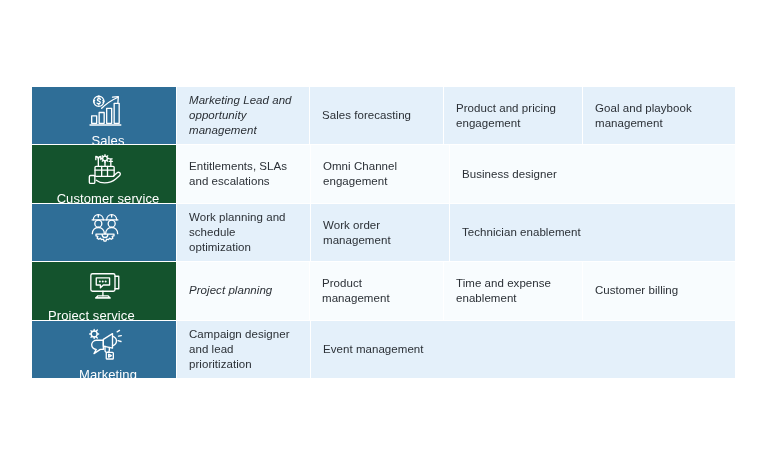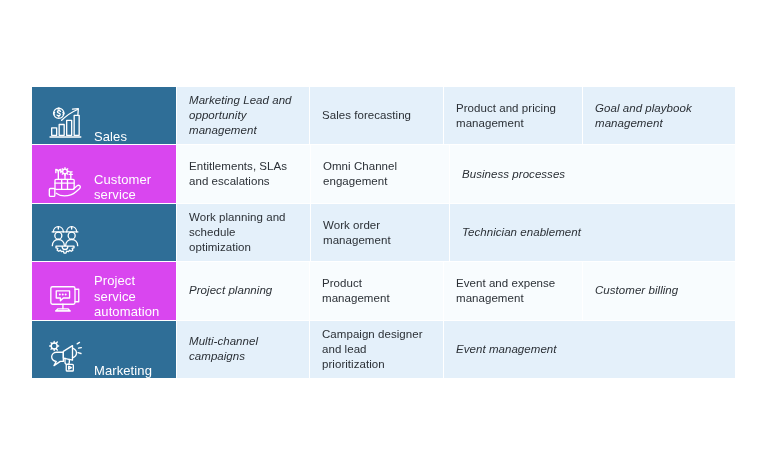--- a/index.html
+++ b/index.html
@@ -39,26 +39,26 @@
     flex: 1 1 0;
     min-height: 0;
   }
   .row + .row { margin-top: 1px; }
 
   
   .label-cell {
     flex: 0 0 144px;
     background: #2f6e97;
     display: flex;
-    flex-direction: row;
-    align-items: flex-end;
+    flex-direction: column;
+    align-items: center;
     box-sizing: border-box;
     padding: 0 8px 0 10px;
   }
-  .row.alt .label-cell { background: #d946ef; }
+  .row.alt .label-cell { background: #14532d; }
 
   .icon-wrap {
     flex: 0 0 46px;
     height: 44px;
     display: flex;
     align-items: center;
     justify-content: center;
   }
   .icon-wrap svg {
     width: 40px;
@@ -85,21 +85,21 @@
     line-height: 15px;
     letter-spacing: 0.05px;
     background: #e4f0fa;
     border-left: 1px solid #ffffff;
   }
   .row.alt .data-cell { background: #f8fcfe; }
 
   .c1 { flex: 0 0 133px; font-style: italic; }
   .c2 { flex: 0 0 134px; }
   .c3 { flex: 0 0 139px; }
-  .c4 { flex: 1 1 auto; font-style: italic; }
+  .c4 { flex: 1 1 auto; }
 
   .cell-text { display: block; }
 </style>
 </head>
 <body>
 
 <div id="canvas">
 
   <div id="matrix">
 
@@ -126,21 +126,21 @@
         </span>
         <span class="label-text">Sales</span>
       </div>
       <div class="data-cell c1">
           <span class="cell-text">Marketing Lead and opportunity management</span>
         </div>
       <div class="data-cell c2">
           <span class="cell-text">Sales forecasting</span>
         </div>
       <div class="data-cell c3">
-          <span class="cell-text">Product and pricing management</span>
+          <span class="cell-text">Product and pricing engagement</span>
         </div>
       <div class="data-cell c4">
           <span class="cell-text">Goal and playbook management</span>
         </div>
     </div>
 
     <div class="row alt">
       <div class="label-cell">
         <span class="icon-wrap">
           <svg viewBox="0 0 48 48" fill="none" stroke="#ffffff" stroke-width="1.6" stroke-linecap="round" stroke-linejoin="round">
@@ -162,21 +162,21 @@
         </span>
         <span class="label-text">Customer service</span>
       </div>
       <div class="data-cell c2">
           <span class="cell-text">Entitlements, SLAs and escalations</span>
         </div>
       <div class="data-cell c3">
           <span class="cell-text">Omni Channel engagement</span>
         </div>
       <div class="data-cell c4">
-          <span class="cell-text">Business processes</span>
+          <span class="cell-text">Business designer</span>
         </div>
     </div>
 
     <div class="row">
       <div class="label-cell">
         <span class="icon-wrap">
           <svg viewBox="0 0 48 48" fill="none" stroke="#ffffff" stroke-width="1.6" stroke-linecap="round" stroke-linejoin="round">
 
             <path d="M10 15.5 C10 11.8 12.7 9.2 16 9.2 C19.3 9.2 22 11.8 22 15.5"></path>
             <path d="M8.6 15.5 L23.4 15.5"></path>
@@ -223,21 +223,21 @@
         </span>
         <span class="label-text">Project service automation</span>
       </div>
       <div class="data-cell c1">
           <span class="cell-text">Project planning</span>
         </div>
       <div class="data-cell c2">
           <span class="cell-text">Product management</span>
         </div>
       <div class="data-cell c3">
-          <span class="cell-text">Event and expense management</span>
+          <span class="cell-text">Time and expense enablement</span>
         </div>
       <div class="data-cell c4">
           <span class="cell-text">Customer billing</span>
         </div>
     </div>
 
     <div class="row">
       <div class="label-cell">
         <span class="icon-wrap">
           <svg viewBox="0 0 48 48" fill="none" stroke="#ffffff" stroke-width="1.6" stroke-linecap="round" stroke-linejoin="round">
@@ -253,23 +253,20 @@
 
             <path d="M22 19.5 L13.5 19.5 C10.5 19.5 8 22 8 25 C8 28 10.5 30.5 13.5 30.5
                      L10.8 35.5 L18.4 30.5 L22 30.5 Z"></path>
 
             <rect x="25.5" y="34" width="8.5" height="8" rx="1"></rect>
             <path d="M28.4 36.2 L31.6 38 L28.4 39.8 Z"></path>
           </svg>
         </span>
         <span class="label-text">Marketing</span>
       </div>
-      <div class="data-cell c1">
-          <span class="cell-text">Multi-channel campaigns</span>
-        </div>
       <div class="data-cell c2">
           <span class="cell-text">Campaign designer and lead prioritization</span>
         </div>
       <div class="data-cell c4">
           <span class="cell-text">Event management</span>
         </div>
     </div>
 
   </div>
 </div>

